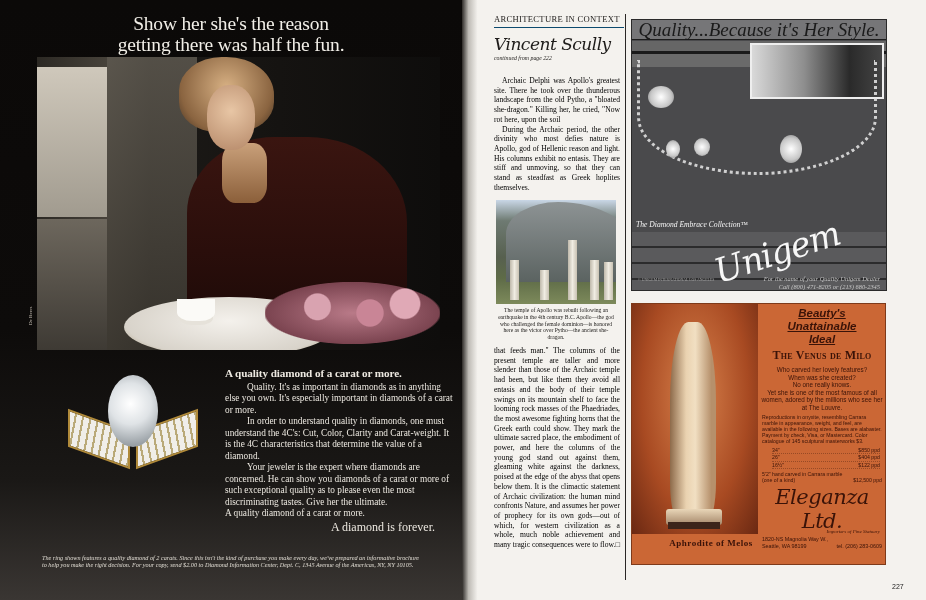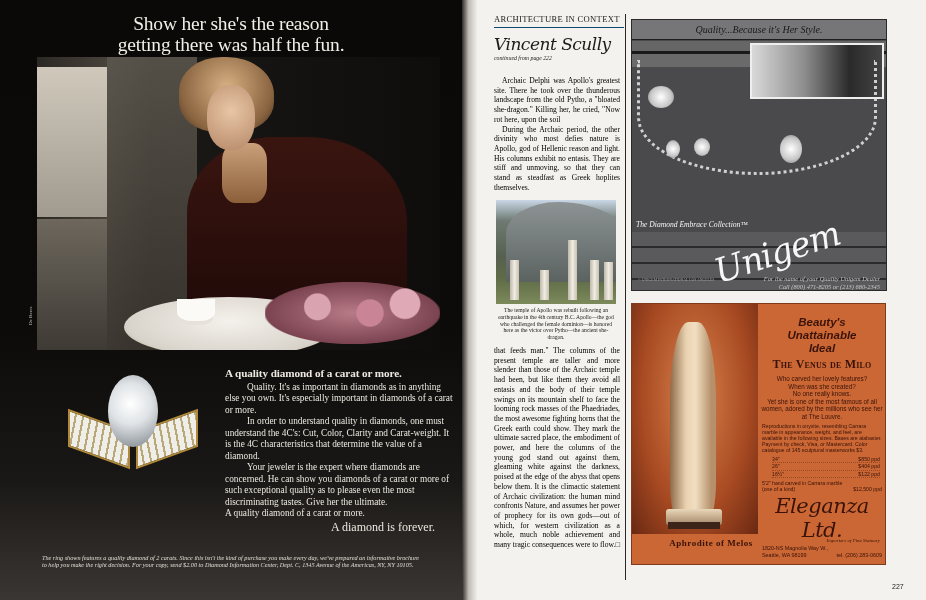--- a/index.html
+++ b/index.html
@@ -77,21 +77,21 @@
     background:linear-gradient(180deg,#8d9394,#5b6361); }
   .article-photo .col { position:absolute; bottom:4px; width:9px; background:linear-gradient(90deg,#bfb9ab,#f0ece2,#c9c2b3); }
   .caption { position:absolute; left:496px; top:307px; width:120px; font-size:5.6px; line-height:6.8px;
     text-align:center; color:#1e1c1a; }
   .col-rule { position:absolute; left:625px; top:14px; width:1px; height:566px; background:#2a2725; }
 
   
   .unigem { position:absolute; left:631px; top:19px; width:256px; height:272px; background:#4a4a4c;
     border:1px solid #2a2a2a; overflow:hidden; }
   .unigem .top { height:20px; background:#767678; text-align:center; font-style:italic;
-    font-size:10px; line-height:20px; color:#1a1a1a; border-bottom:1px solid #1c1c1c; }
+    font-size:19px; line-height:20px; color:#1a1a1a; border-bottom:1px solid #1c1c1c; }
   .unigem .stripes { position:absolute; left:0; top:21px; width:256px; height:26px;
     background:linear-gradient(180deg,#666 0 10px,#1a1a1a 10px 13px,#6a6a6a 13px); }
   .unigem .inset { position:absolute; left:118px; top:23px; width:134px; height:56px;
     background:linear-gradient(90deg,#d9d9d9,#8e8e8e 40%,#2a2a2a 75%,#444); border:2px solid #eee; }
   .unigem .necklace { position:absolute; left:5px; top:40px; width:240px; height:115px;
     border:3px dotted #e8e8e8; border-top:none; border-radius:0 0 50% 50%; opacity:.85; }
   .unigem .gem { position:absolute; border-radius:50%; background:radial-gradient(circle,#fff,#c8c8c8 60%,#777); }
   .unigem .collection { position:absolute; left:4px; top:200px; font-size:7.6px; font-style:italic; color:#f4f4f4; }
   .unigem .lower { position:absolute; left:0; top:212px; width:256px; height:60px;
     background:repeating-linear-gradient(180deg,#5a5a5c 0 14px,#2b2b2c 14px 16px); }
@@ -108,21 +108,21 @@
     background:radial-gradient(ellipse at 50% 40%,#d9834d,#a84a22 60%,#6a2812 100%); }
   .eleganza .statue { position:absolute; left:38px; top:18px; width:46px; height:200px; border-radius:40% 40% 20% 20%;
     background:linear-gradient(90deg,#8d6a4a,#ead2b0 35%,#f1dfc2 55%,#b6906b 90%); }
   .eleganza .base { position:absolute; left:34px; top:205px; width:56px; height:16px;
     background:linear-gradient(180deg,#e9d6b8,#a48669); border-radius:3px; }
   .eleganza .plinth { position:absolute; left:36px; top:218px; width:52px; height:7px; background:#3c241a; }
   .eleganza .aphrodite { position:absolute; left:16px; top:234px; width:126px; text-align:center;
     font-size:9px; font-weight:bold; color:#3a1208; letter-spacing:0.5px; }
   .eleganza .panel { position:absolute; left:126px; top:0; width:128px; height:260px; color:#3a1308; text-align:center; }
   .eleganza .p-title { font-family:"Liberation Sans", sans-serif; font-style:italic; font-weight:bold;
-    font-size:11.5px; line-height:13px; margin-top:12px; }
+    font-size:11.5px; line-height:13px; margin-top:3px;text-decoration:underline; }
   .eleganza .p-sub { font-weight:bold; font-size:12px; margin-top:2px; font-variant:small-caps; letter-spacing:0.2px; }
   .eleganza .p-intro { font-family:"Liberation Sans", sans-serif; font-size:6.3px; line-height:7.6px; margin-top:3px; }
   .eleganza .p-desc { font-family:"Liberation Sans", sans-serif; font-size:5.2px; line-height:6.2px; text-align:left;
     padding:0 4px; margin-top:2px; }
   .eleganza .prices { font-family:"Liberation Sans", sans-serif; font-size:5.2px; line-height:6.5px; margin:2px 6px 0 14px; }
   .eleganza .prices div { display:flex; justify-content:space-between; border-bottom:1px dotted rgba(58,19,8,.35); }
   .eleganza .carved { font-family:"Liberation Sans", sans-serif; font-size:5.2px; line-height:6.2px; text-align:left;
     padding:0 4px; margin-top:2px; }
   .eleganza .carved .row { display:flex; justify-content:space-between; }
   .eleganza .brand { font-family:"DejaVu Serif", serif; font-style:italic; font-size:21px; margin-top:2px; letter-spacing:-0.5px; }

